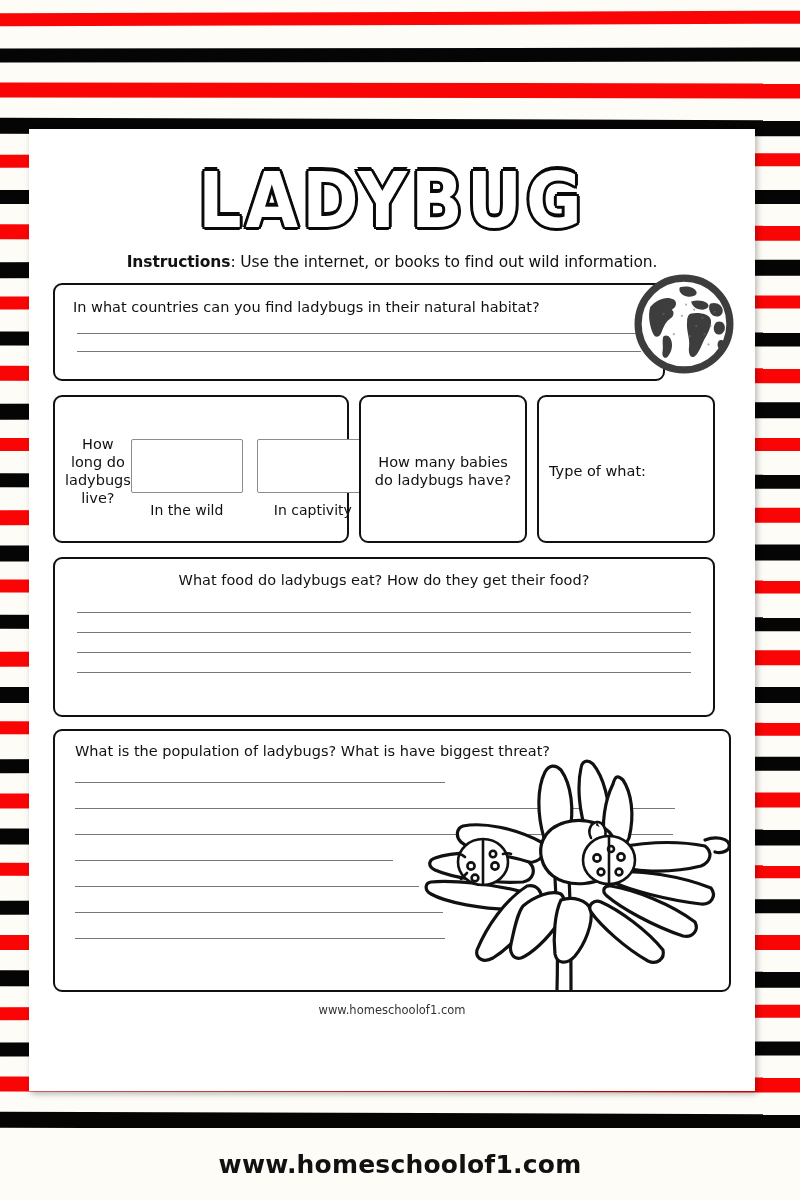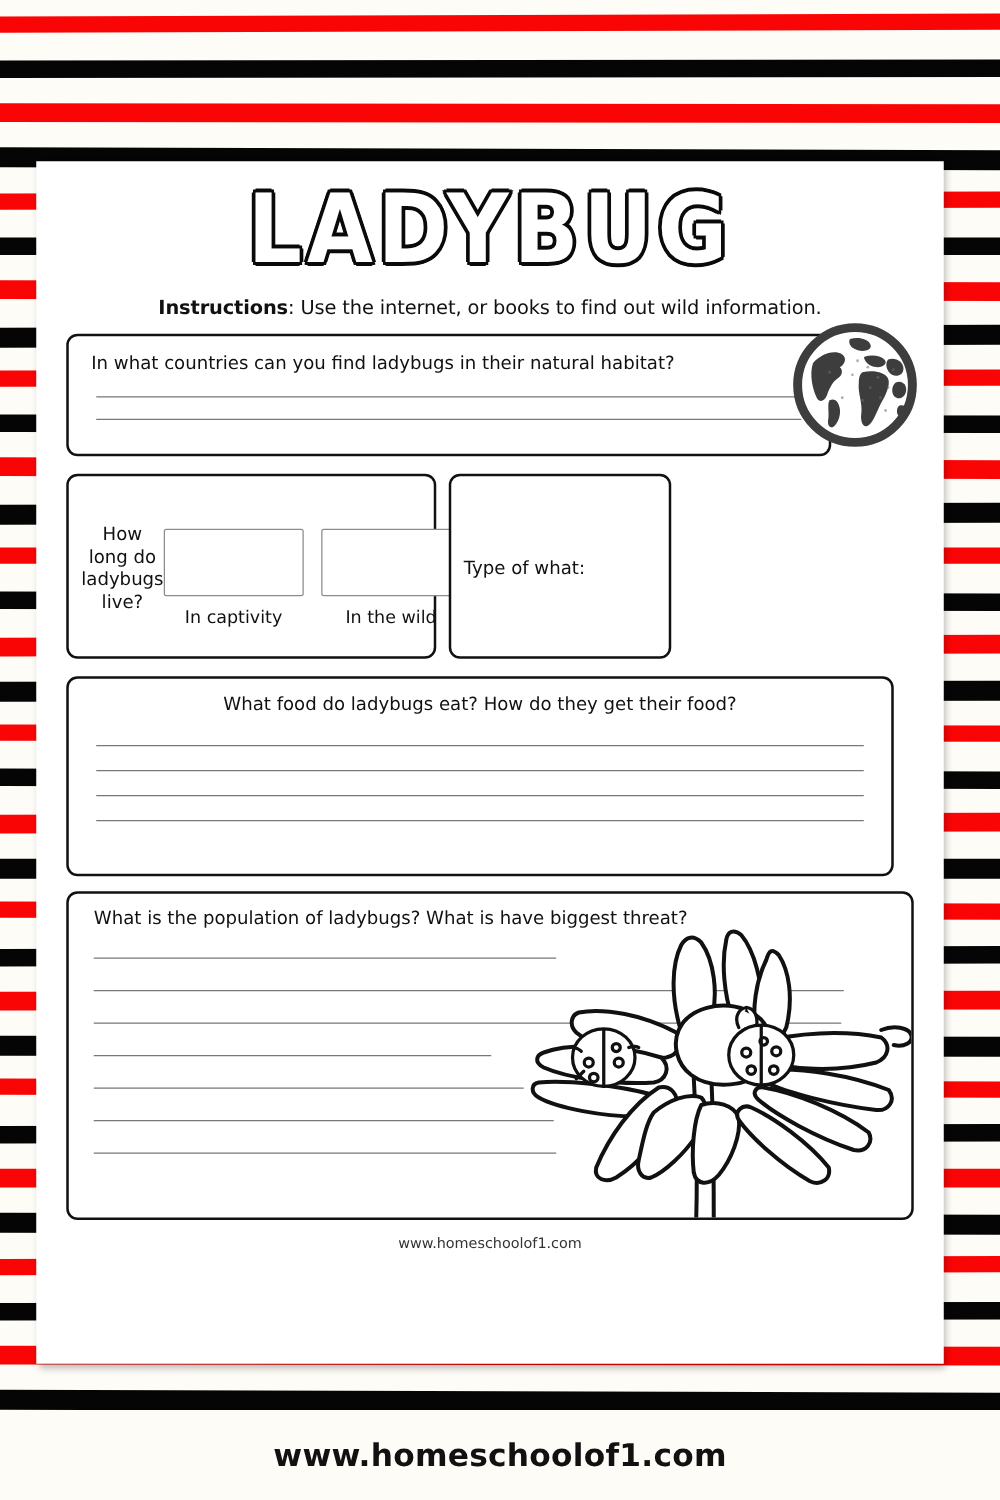--- a/index.html
+++ b/index.html
@@ -51,21 +51,21 @@
   }
 
   
   #page {
     position: absolute;
     left: 29px; top: 129px;
     width: 726px; height: 962px;
     background: #FFFFFF;
     z-index: 2;
     box-shadow: 2px 3px 6px rgba(0,0,0,.28);
-    padding: 0 0;
+    padding: 16px 0;
   }
 
   
   #title-wrap {
     text-align: center;
     padding-top: 18px;
   }
   #worksheet-title {
     display: block;
     font-family: "DejaVu Sans", sans-serif;
@@ -304,29 +304,32 @@
     </svg>
   </div>
 
   <div id="row-three">
 
     <div id="box-lifespan" class="qbox">
       <div class="qtext">How long do ladybugs live?</div>
       <div class="answer-pair">
         <div class="answer-cell">
           <div class="answer-box"></div>
-          <div class="answer-label">In captivity</div>
+          <div class="answer-label">In the wild</div>
         </div>
         <div class="answer-cell">
           <div class="answer-box"></div>
-          <div class="answer-label">In the wild</div>
+          <div class="answer-label">In captivity</div>
         </div>
       </div>
     </div>
 
+    <div id="box-babies" class="qbox">
+      <div class="qtext">How many babies do ladybugs have?</div>
+    </div>
 
     <div id="box-birth" class="qbox">
       <div class="qtext">Type of what:</div>
     </div>
 
   </div>
 
   <div id="box-food" class="qbox">
     <div class="qtext">What food do ladybugs eat? How do they get their food?</div>
     <div class="rule first"></div>

